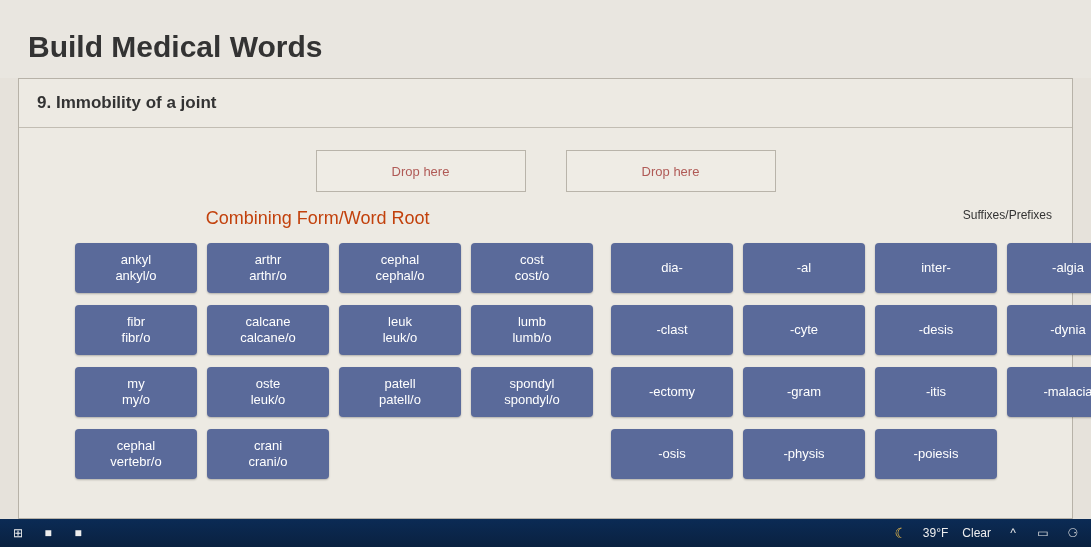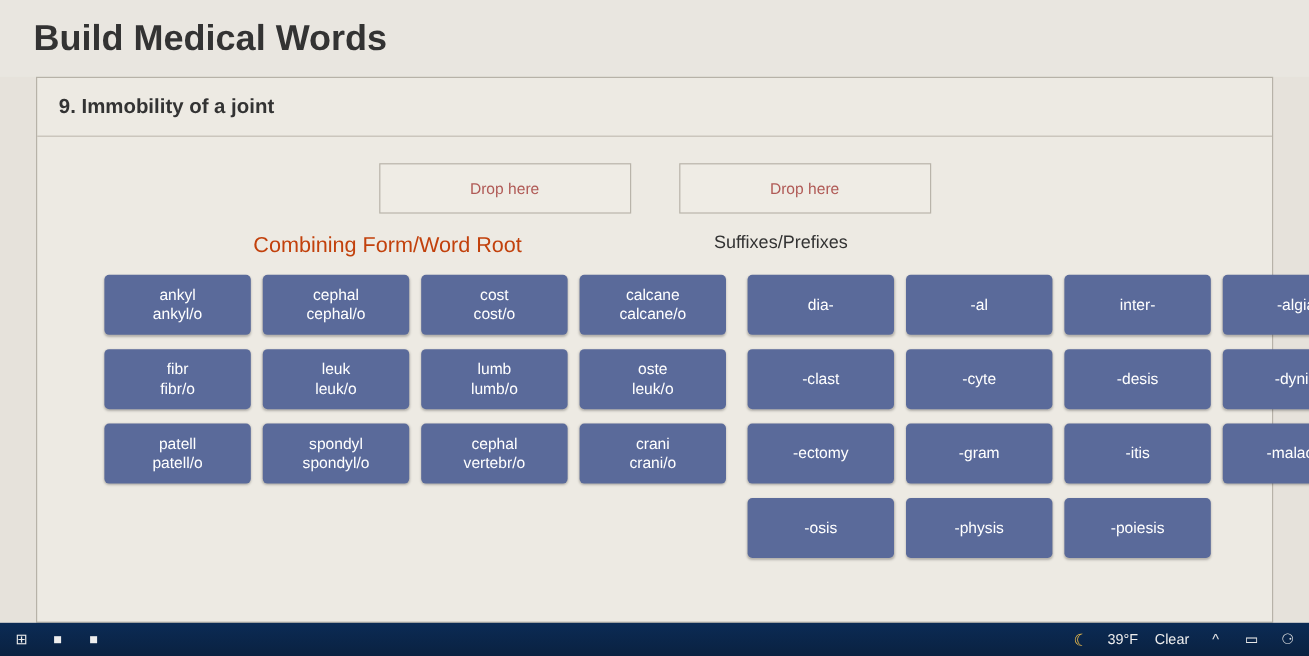--- a/index.html
+++ b/index.html
@@ -3,26 +3,26 @@
 <meta charset="utf-8">
 <style>
   * { box-sizing: border-box; margin: 0; padding: 0; }
   html, body { width: 1091px; height: 547px; overflow: hidden; font-family: Arial, Helvetica, sans-serif; }
   body { background: #e6e2db; display: flex; flex-direction: column; }
 
   .page-title {
     font-size: 30px;
     font-weight: 600;
     color: #333;
-    padding: 16px 28px 14px 28px;
+    padding: 30px 28px 14px 28px;
     background: #e9e6e0;
   }
 
   .question-panel {
-    margin: 0 30px;
+    margin: 0 18px;
     border: 1px solid #b7b2a8;
     background: #edeae3;
     flex: 1;
     display: flex;
     flex-direction: column;
   }
 
   .question-header {
     padding: 14px 18px;
     border-bottom: 1px solid #c2bdb3;
@@ -54,22 +54,22 @@
     padding: 6px 20px 8px 20px;
   }
   .col-head-left {
     flex: 0 0 55%;
     text-align: center;
     font-size: 18px;
     color: #c2410c;
   }
   .col-head-right {
     flex: 0 0 45%;
-    text-align: left;
-    font-size: 15px;
+    text-align: right;
+    font-size: 12px;
     color: #333;
   }
 
   .tiles-area {
     display: flex;
     gap: 18px;
     padding: 6px 20px 10px 56px;
     align-items: center;
   }
 
@@ -139,42 +139,50 @@
     <div class="col-head-right">Suffixes/Prefixes</div>
   </div>
 
   <div class="tiles-area">
     <div class="grid roots" id="roots-grid">
         <div class="tile">
           <span>ankyl</span>
           <span>ankyl/o</span>
         </div>
         <div class="tile">
+          <span>arthr</span>
+          <span>arthr/o</span>
+        </div>
+        <div class="tile">
           <span>cephal</span>
           <span>cephal/o</span>
         </div>
         <div class="tile">
           <span>cost</span>
           <span>cost/o</span>
         </div>
         <div class="tile">
+          <span>fibr</span>
+          <span>fibr/o</span>
+        </div>
+        <div class="tile">
           <span>calcane</span>
           <span>calcane/o</span>
         </div>
         <div class="tile">
-          <span>fibr</span>
-          <span>fibr/o</span>
-        </div>
-        <div class="tile">
           <span>leuk</span>
           <span>leuk/o</span>
         </div>
         <div class="tile">
           <span>lumb</span>
           <span>lumb/o</span>
+        </div>
+        <div class="tile">
+          <span>my</span>
+          <span>my/o</span>
         </div>
         <div class="tile">
           <span>oste</span>
           <span>leuk/o</span>
         </div>
         <div class="tile">
           <span>patell</span>
           <span>patell/o</span>
         </div>
         <div class="tile">

